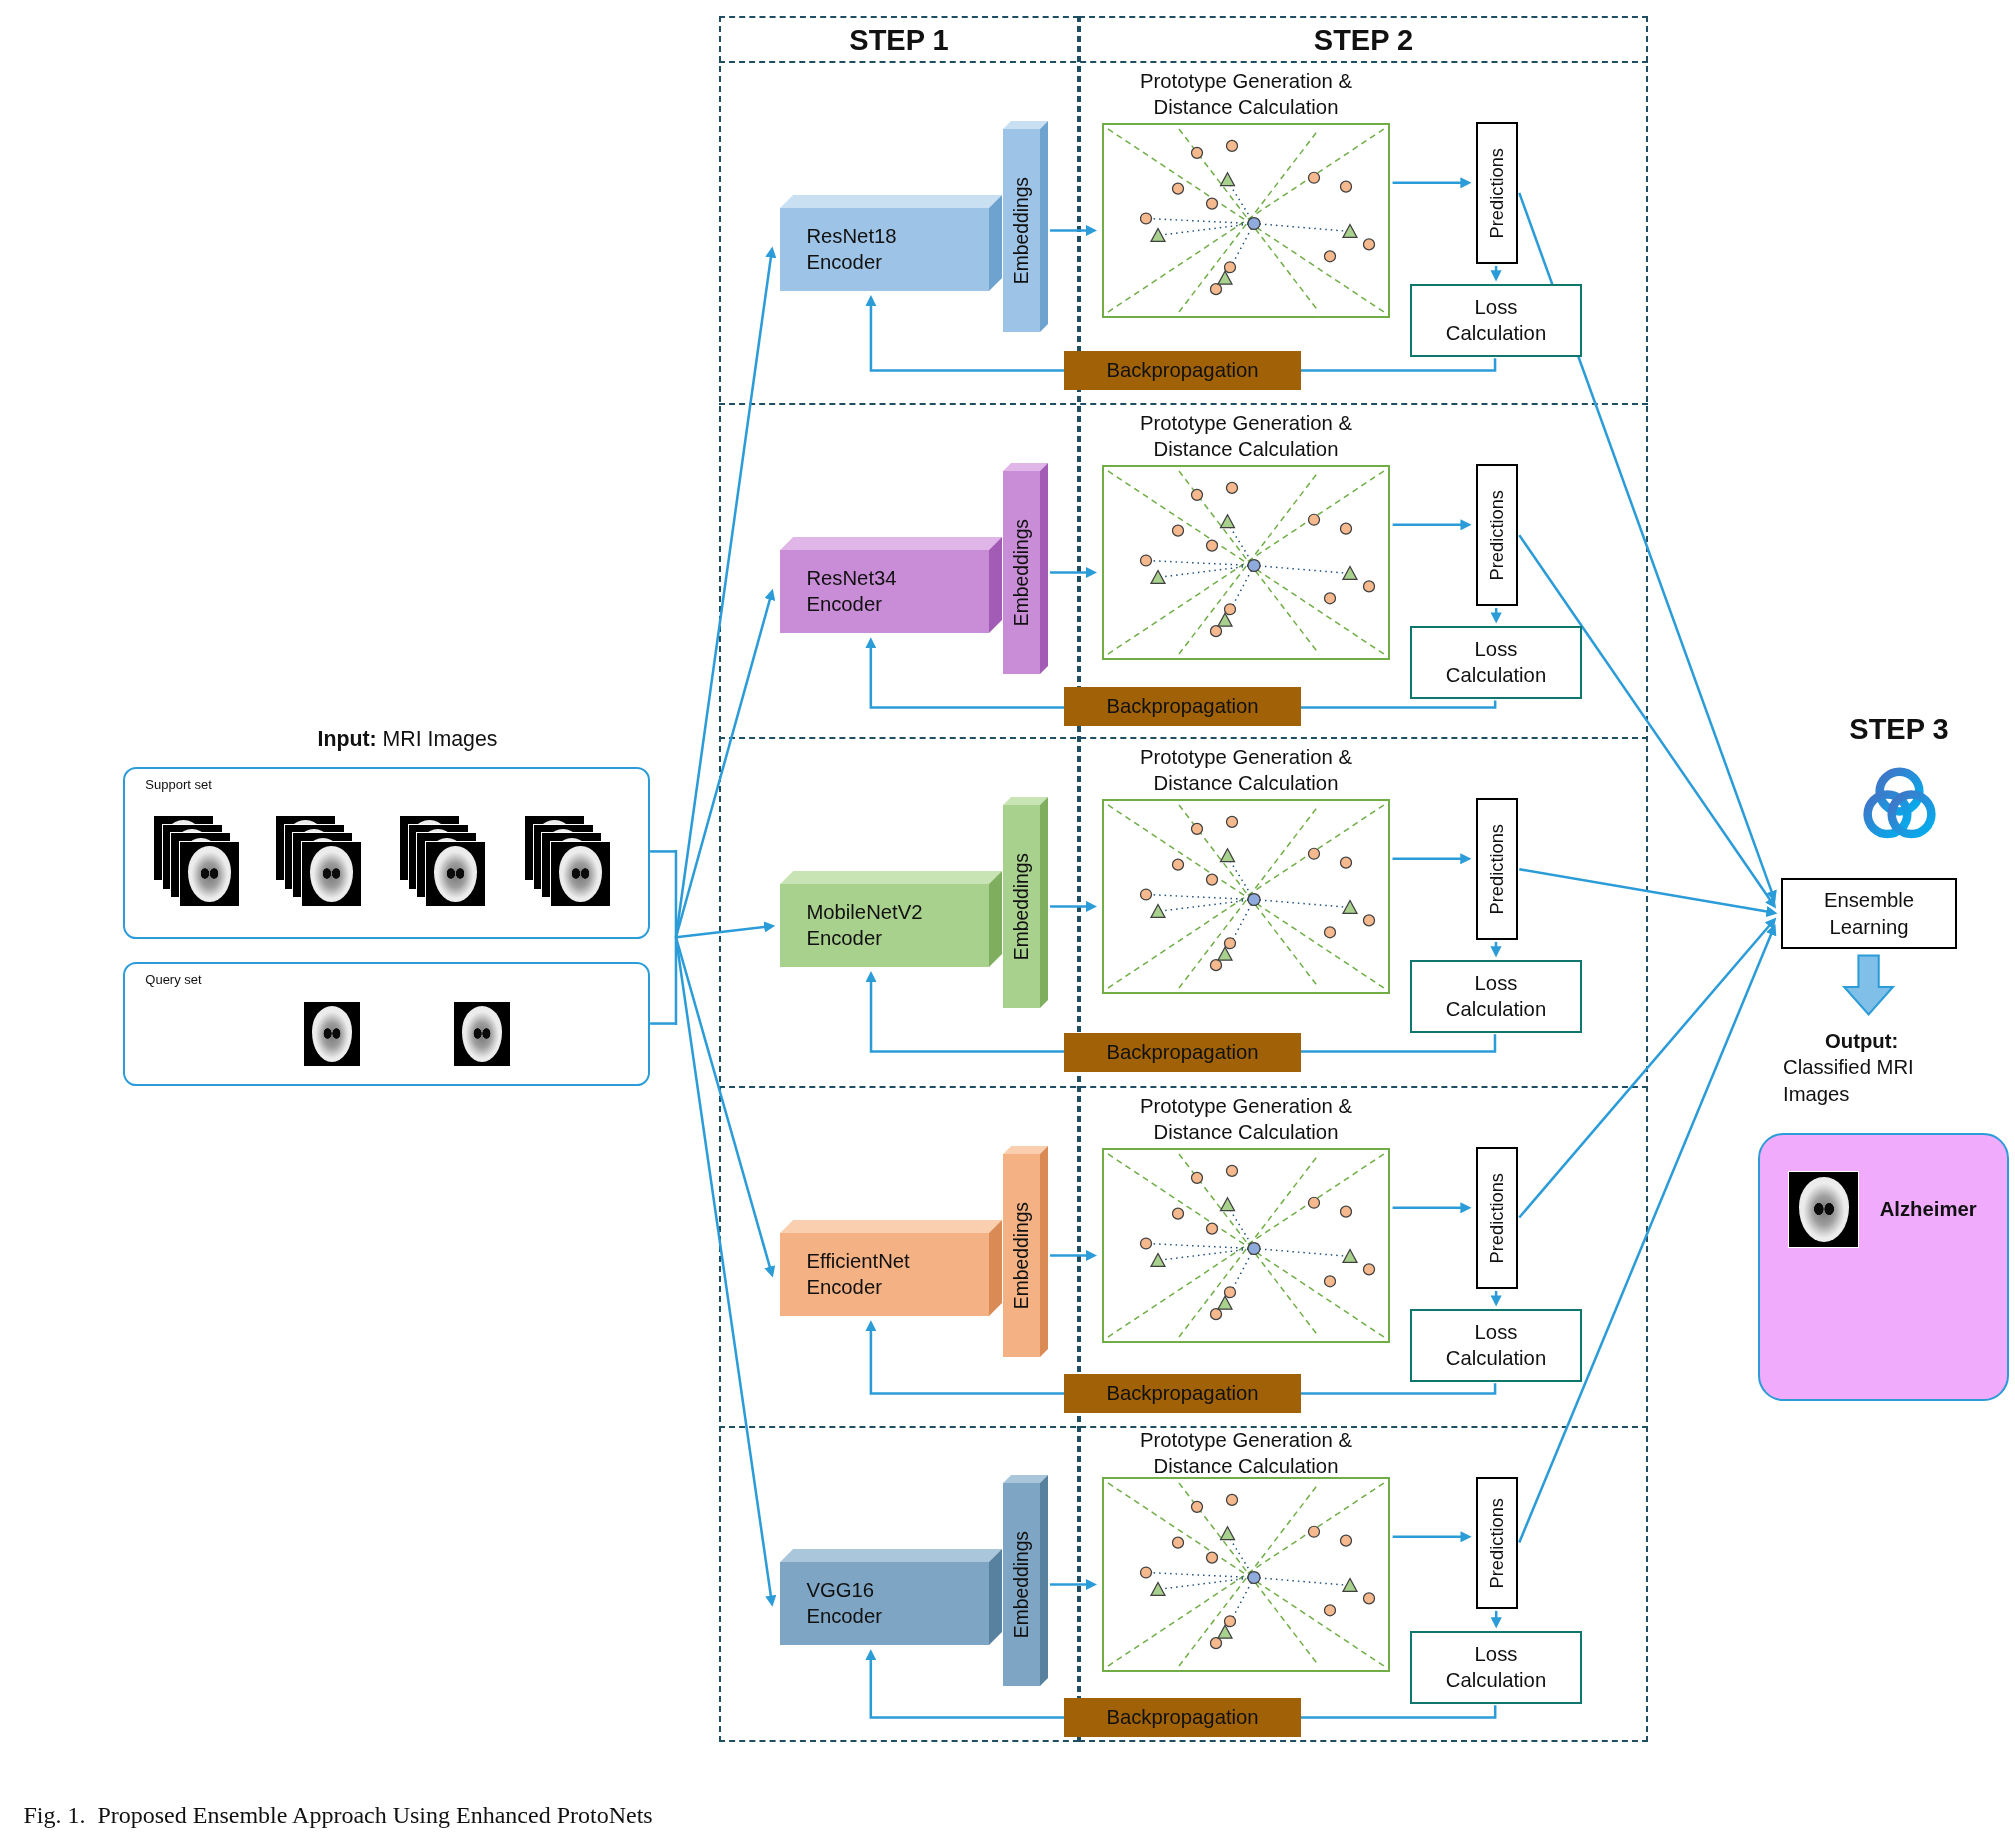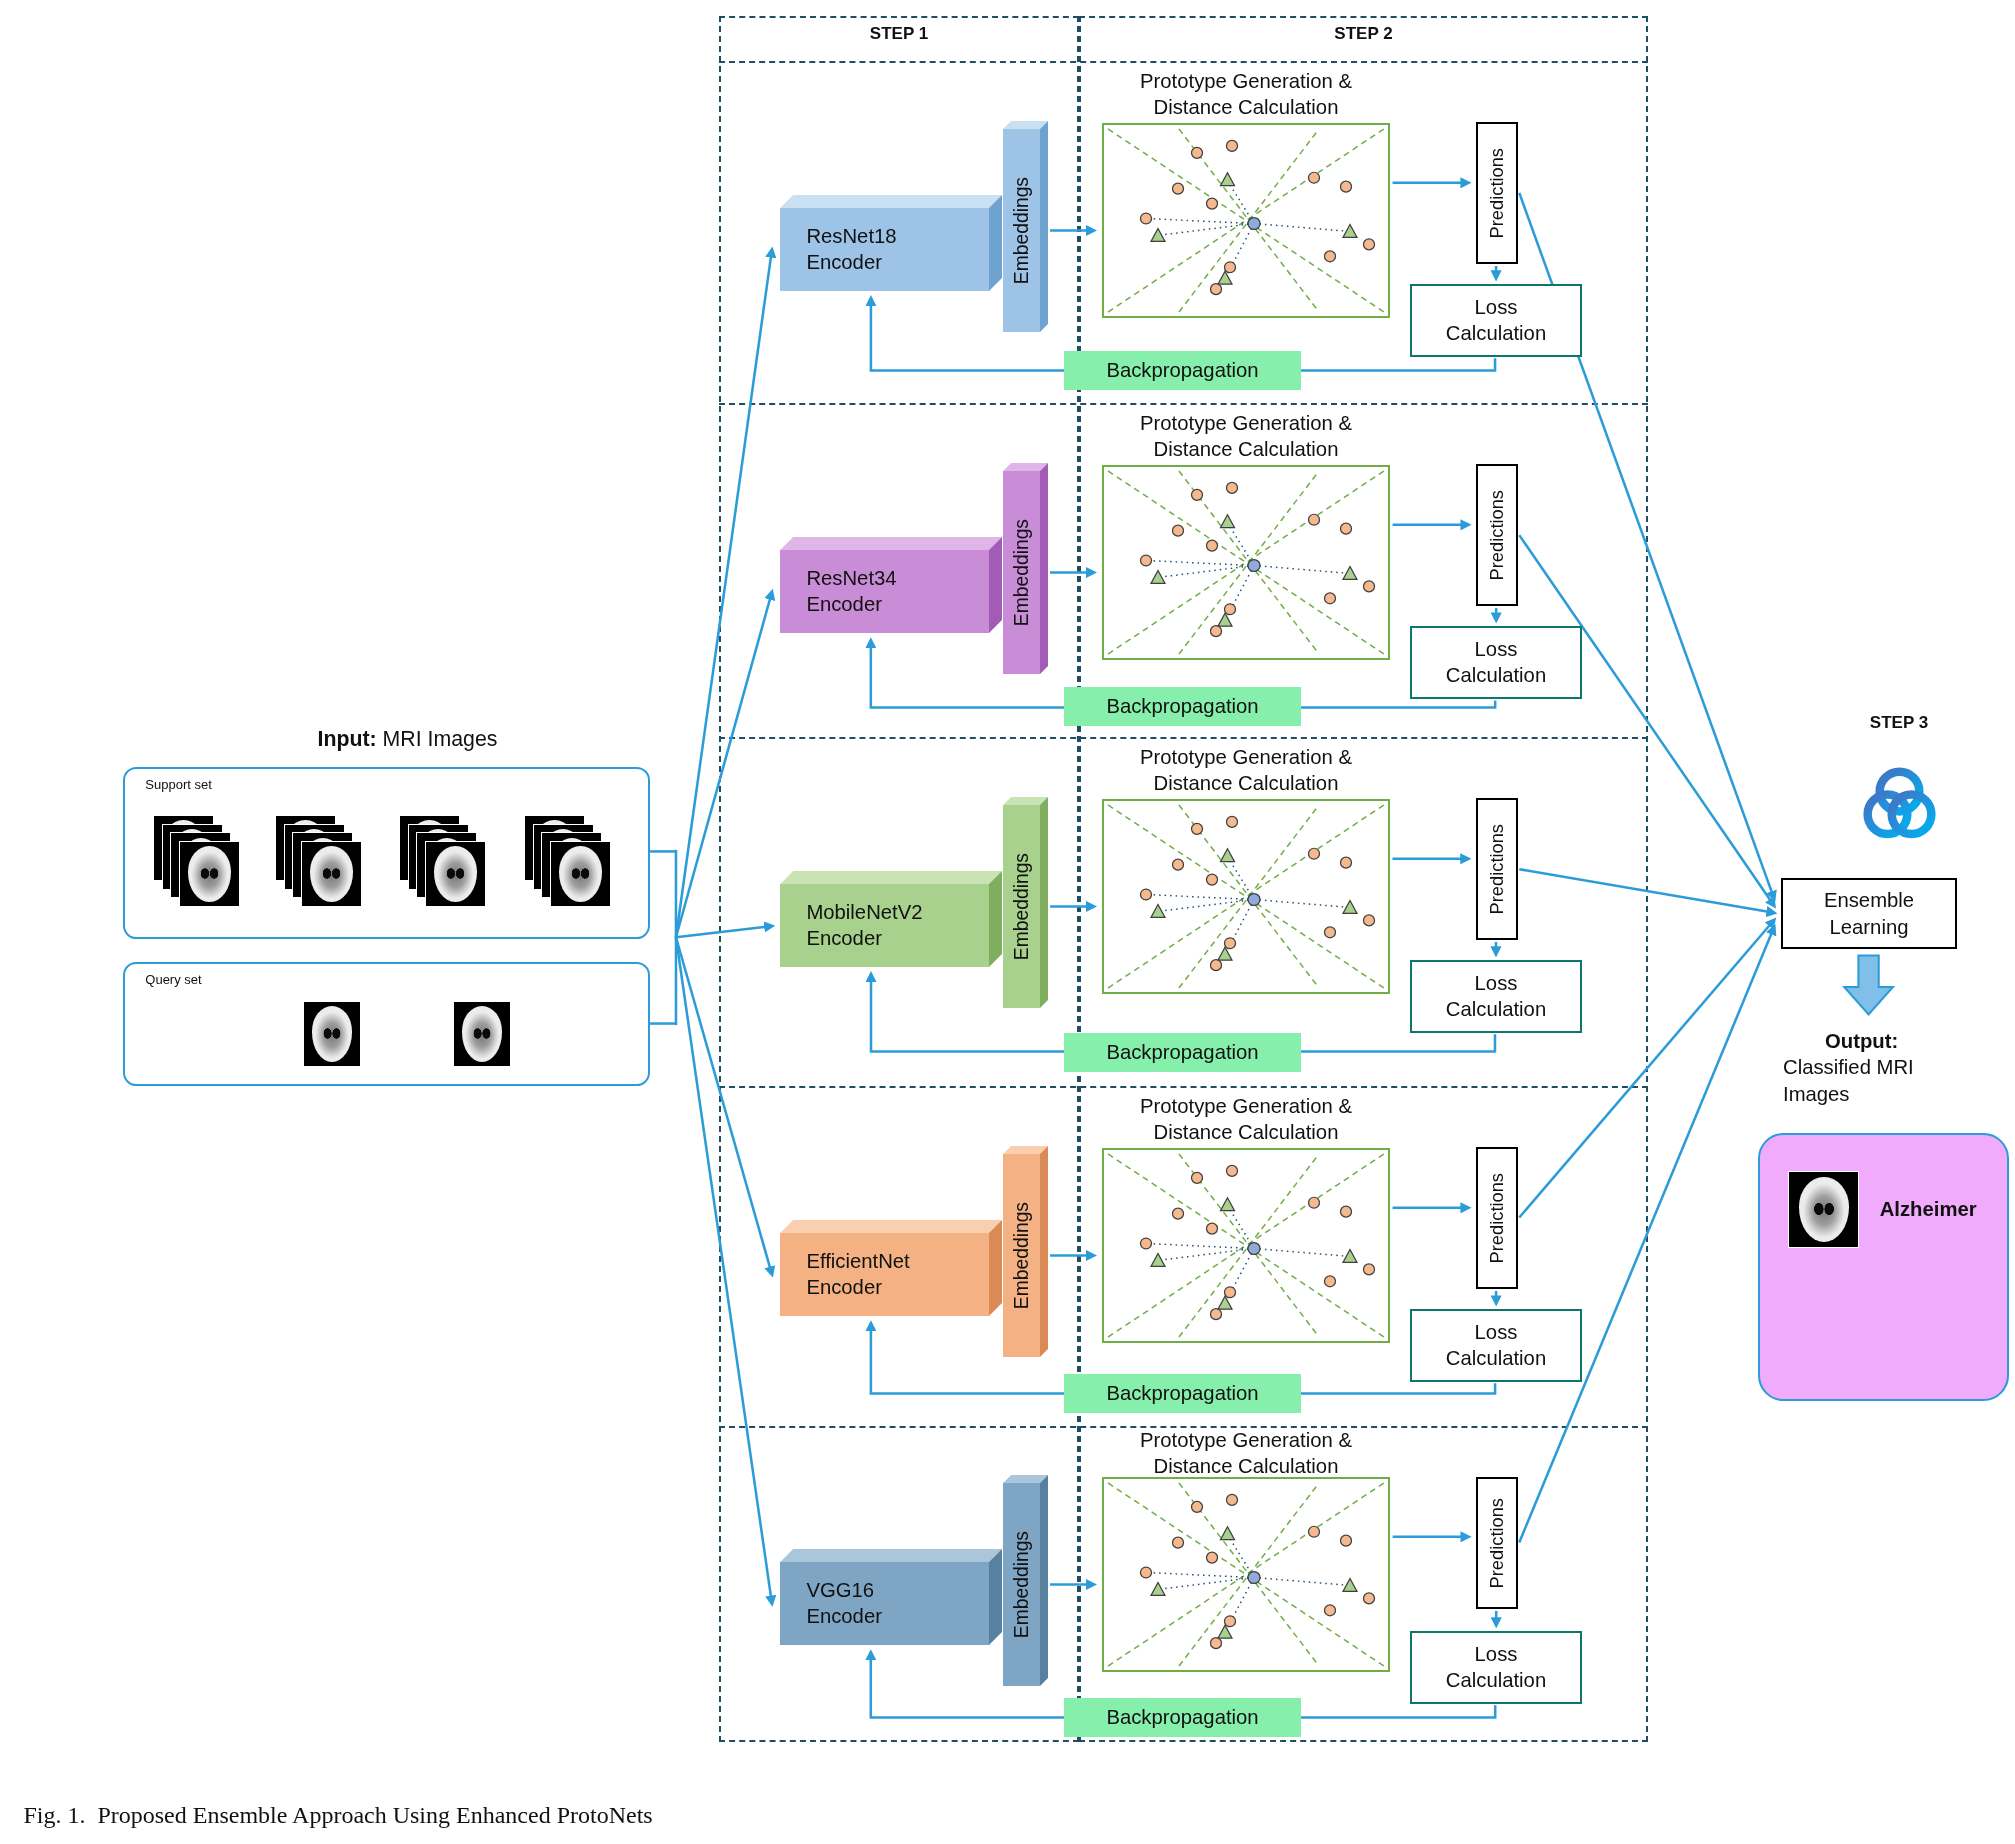--- a/index.html
+++ b/index.html
@@ -5,40 +5,40 @@
   html,body{margin:0;padding:0;}
   body{
     width:2015px;height:1844px;position:relative;background:#fff;
     font-family:"Liberation Sans", sans-serif;color:#111;overflow:hidden;
   }
   
   .dashedbox{position:absolute;border:2px dashed #1F4E63;box-sizing:border-box;z-index:0;background:transparent;}
   #step1box{left:719px;top:15.7px;width:360px;height:1726px;}
   #step2box{left:1079px;top:15.7px;width:569px;height:1726px;}
   .sep{position:absolute;left:719px;width:929px;height:0;border-top:2px dashed #1F4E63;z-index:0;}
-  .steplabel{position:absolute;font-weight:bold;font-size:17px;z-index:2;text-align:center;}
+  .steplabel{position:absolute;font-weight:bold;font-size:29px;z-index:2;text-align:center;}
   
   #gsvg{position:absolute;left:0;top:0;z-index:1;}
   
   .row{position:absolute;left:719px;width:929px;z-index:2;}
   .rsvg{position:absolute;left:0;top:0;}
   .rtitle{position:absolute;left:383px;width:288px;top:7.1px;text-align:center;font-size:20.3px;line-height:1.3;}
   .scatter{position:absolute;left:383px;top:62px;width:288px;height:195px;border:2px solid #70AD47;box-sizing:border-box;background:#fff;}
   .scatter svg{display:block;width:100%;height:100%;}
   
   .face3d{background:var(--f);}
   .face3d::before{content:"";position:absolute;left:0;top:calc(-1 * var(--d));width:100%;height:var(--d);background:var(--t);transform:skewX(-45deg);transform-origin:0 100%;}
   .face3d::after{content:"";position:absolute;top:0;right:calc(-1 * var(--d));width:var(--d);height:100%;background:var(--s);transform:skewY(-45deg);transform-origin:0 0;}
   .enc{--d:13.2px;position:absolute;left:61px;top:147px;width:209px;height:83px;font-size:20.3px;line-height:1.25;display:flex;align-items:center;box-sizing:border-box;padding-left:26.4px;}
   .emb{--d:8.1px;position:absolute;left:284px;top:68px;width:37px;height:203px;display:flex;align-items:center;justify-content:center;}
   .vtext{writing-mode:vertical-rl;transform:rotate(180deg);font-size:19.3px;white-space:nowrap;}
   .pred{position:absolute;left:757px;top:61px;width:42px;height:142px;background:#fff;border:2px solid #000;box-sizing:border-box;display:flex;align-items:center;justify-content:center;}
   .pred .vtext{font-size:18.3px;}
   .loss{position:absolute;left:691px;top:223px;width:172px;height:73px;background:#fff;border:2px solid #0f766e;box-sizing:border-box;display:flex;flex-direction:column;justify-content:center;text-align:center;font-size:20.3px;line-height:1.25;}
-  .bprop{position:absolute;left:345px;width:237px;height:39px;background:#86efac;font-size:20.3px;display:flex;align-items:center;justify-content:center;}
+  .bprop{position:absolute;left:345px;width:237px;height:39px;background:#a16207;font-size:20.3px;display:flex;align-items:center;justify-content:center;}
   
   .r0{--f:#9DC3E6;--t:#C9E0F2;--s:#6FA3CF;}
   .r1{--f:#C98CD6;--t:#E0B5E8;--s:#A35CB5;}
   .r2{--f:#A9D18E;--t:#C8E4B4;--s:#7FAF5E;}
   .r3{--f:#F4B183;--t:#F9CFB0;--s:#D98A55;}
   .r4{--f:#7EA6C4;--t:#A9C6DB;--s:#5881A0;}
   
   #inputtitle{position:absolute;left:123px;top:727px;width:527px;text-align:center;font-size:21.3px;z-index:2;}
   .setbox{position:absolute;border:2px solid #2B9CD8;border-radius:13.2px;background:#fff;box-sizing:border-box;z-index:2;}
   #supportbox{left:123px;top:767px;width:527px;height:172px;}

